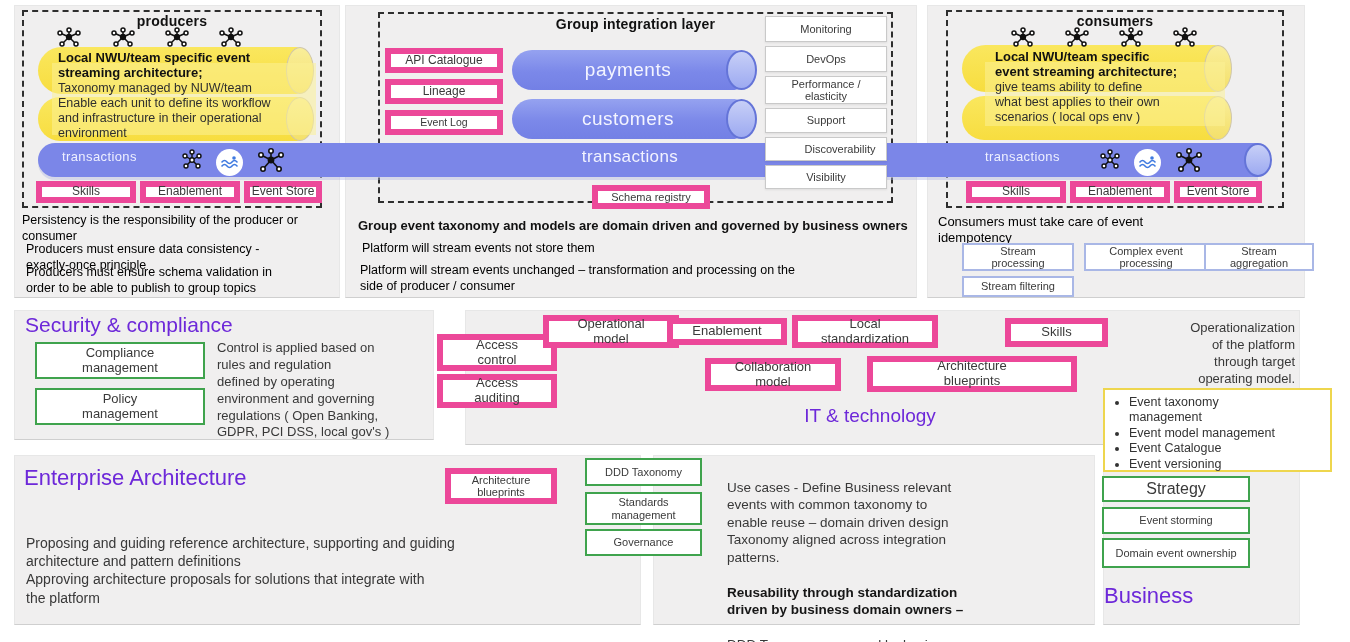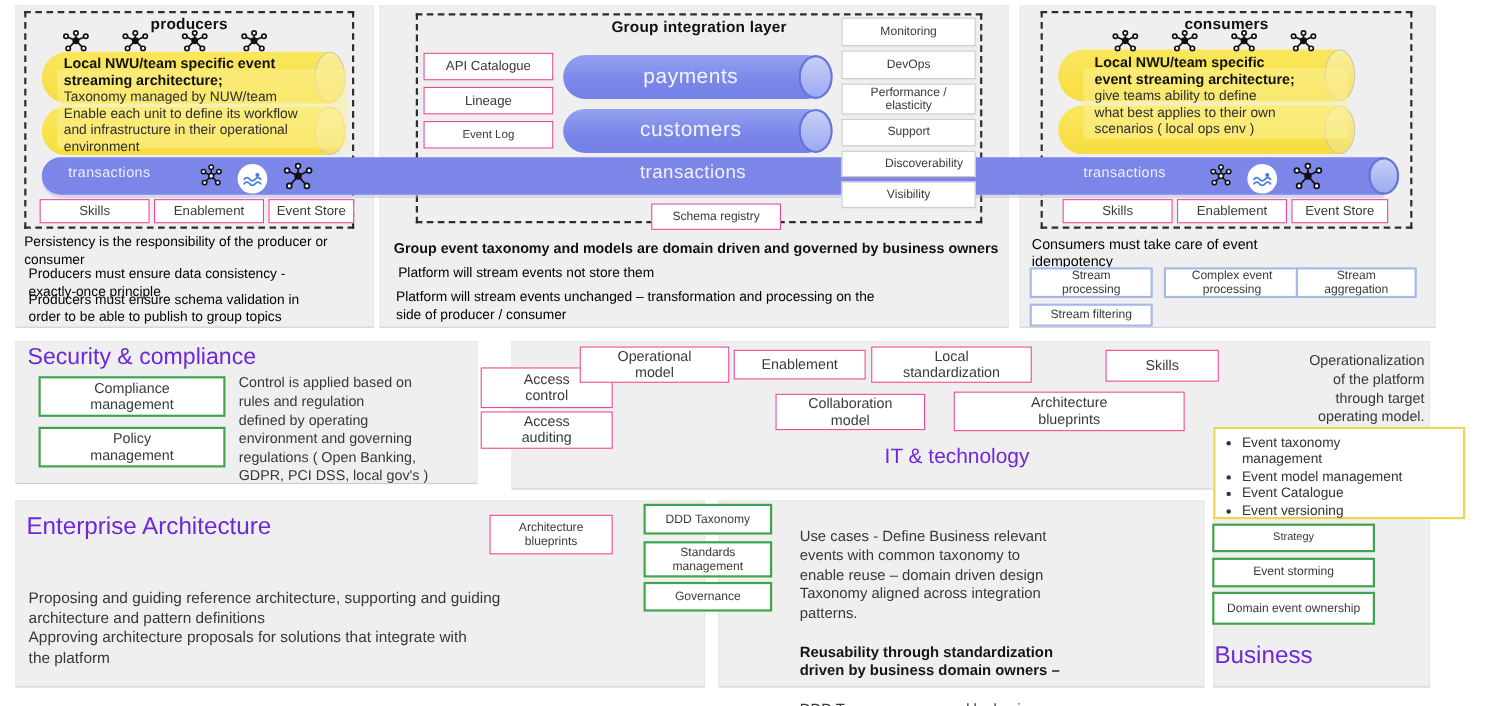--- a/index.html
+++ b/index.html
@@ -10,24 +10,24 @@
   .panel { position:absolute; background:#f0efef; border:1px solid #e7e7e7; border-bottom-color:#cfcfcf; }
   .dashed { position:absolute; border:2px dashed #2e2e2e; z-index:1; }
 
   .sec-title { position:absolute; font-weight:bold; color:#111; font-size:14px; letter-spacing:.2px; text-align:center; z-index:2; }
   .big-h { position:absolute; font-weight:normal; color:#6d28d9; z-index:3; }
 
   .pre { white-space:pre-line; }
 
   
   .ybox,.gbox,.wbox,.bbox { position:absolute; background:#fff; display:flex; align-items:center; justify-content:center; text-align:center; color:#3a3a3a; line-height:1.12; z-index:4; white-space:pre-line; }
-  .ybox { border:1px solid #ec4899; font-size:12px; }
+  .ybox { border:6px solid #ec4899; font-size:12px; }
   .gbox { border:2px solid #3fa34d; font-size:12px; }
   .wbox { border:1px solid #c9c9c9; font-size:11px; box-shadow:0 1px 2px rgba(0,0,0,.08); }
-  .bbox { border:2px solid #a9b7e6; font-size:11px; }
+  .bbox { border:2px solid #a9b7e6; font-size:11px;margin-left:26px; }
 
   
   .ycyl { position:absolute; background:linear-gradient(180deg,#fae75e,#f7dd3f); border-radius:24px 6px 6px 24px; z-index:2; }
   .ycap { position:absolute; background:linear-gradient(180deg,#f9ee9a,#f4e06a); border:1px solid #cfc6ab; border-radius:50%; z-index:2; }
   .yoverlay { position:absolute; background:rgba(252,241,150,.55); z-index:3; }
   .ycyl-text { position:absolute; z-index:5; }
   .ycyl-text b { display:block; font-size:13px; color:#111; line-height:1.15; white-space:pre-line; }
   .ycyl-text span { display:block; font-size:12.5px; color:#2e2e2e; line-height:1.2; white-space:pre-line; }
 
   
@@ -373,21 +373,21 @@
 defined by operating
 environment and governing
 regulations ( Open Banking,
 GDPR, PCI DSS, local gov's )</div>
 
   <div class="ybox" style="left:437px;top:334px;width:120px;height:37px;font-size:13px;">Access
 control</div>
   <div class="ybox" style="left:437px;top:374px;width:120px;height:34px;font-size:13px;">Access
 auditing</div>
 
-  <div class="ybox" style="left:527px;top:315px;width:136px;height:33px;font-size:13px;">Operational
+  <div class="ybox" style="left:543px;top:315px;width:136px;height:33px;font-size:13px;">Operational
 model</div>
   <div class="ybox" style="left:667px;top:318px;width:120px;height:27px;font-size:13px;">Enablement</div>
   <div class="ybox" style="left:792px;top:315px;width:146px;height:33px;font-size:13px;">Local
 standardization</div>
   <div class="ybox" style="left:1005px;top:318px;width:103px;height:29px;font-size:13px;">Skills</div>
   <div class="ybox" style="left:705px;top:358px;width:136px;height:33px;font-size:13px;">Collaboration
 model</div>
   <div class="ybox" style="left:867px;top:356px;width:210px;height:36px;font-size:13px;">Architecture
 blueprints</div>
 
@@ -428,18 +428,18 @@
     <span class="pre" style="display:block;">Use cases - Define Business relevant
 events with common taxonomy to
 enable reuse – domain driven design
 Taxonomy aligned across integration
 patterns.</span>
     <b class="pre" style="display:block;color:#161616;">Reusability through standardization
 driven by business domain owners –</b>
     <span class="pre" style="display:block;">DDD Taxonomy governed by business</span>
   </div>
 
-  <div class="gbox" style="left:1102px;top:476px;width:148px;height:26px;font-size:10px;">Strategy</div>
+  <div class="gbox" style="left:1102px;top:476px;width:148px;height:26px;font-size:16px;">Strategy</div>
   <div class="gbox" style="left:1102px;top:507px;width:148px;height:27px;font-size:11px;">Event storming</div>
   <div class="gbox" style="left:1102px;top:538px;width:148px;height:30px;font-size:11px;">Domain event ownership</div>
   <div class="big-h" style="left:1104px;top:583px;font-size:22px;">Business</div>
 
 </div>
 
 </body></html>

